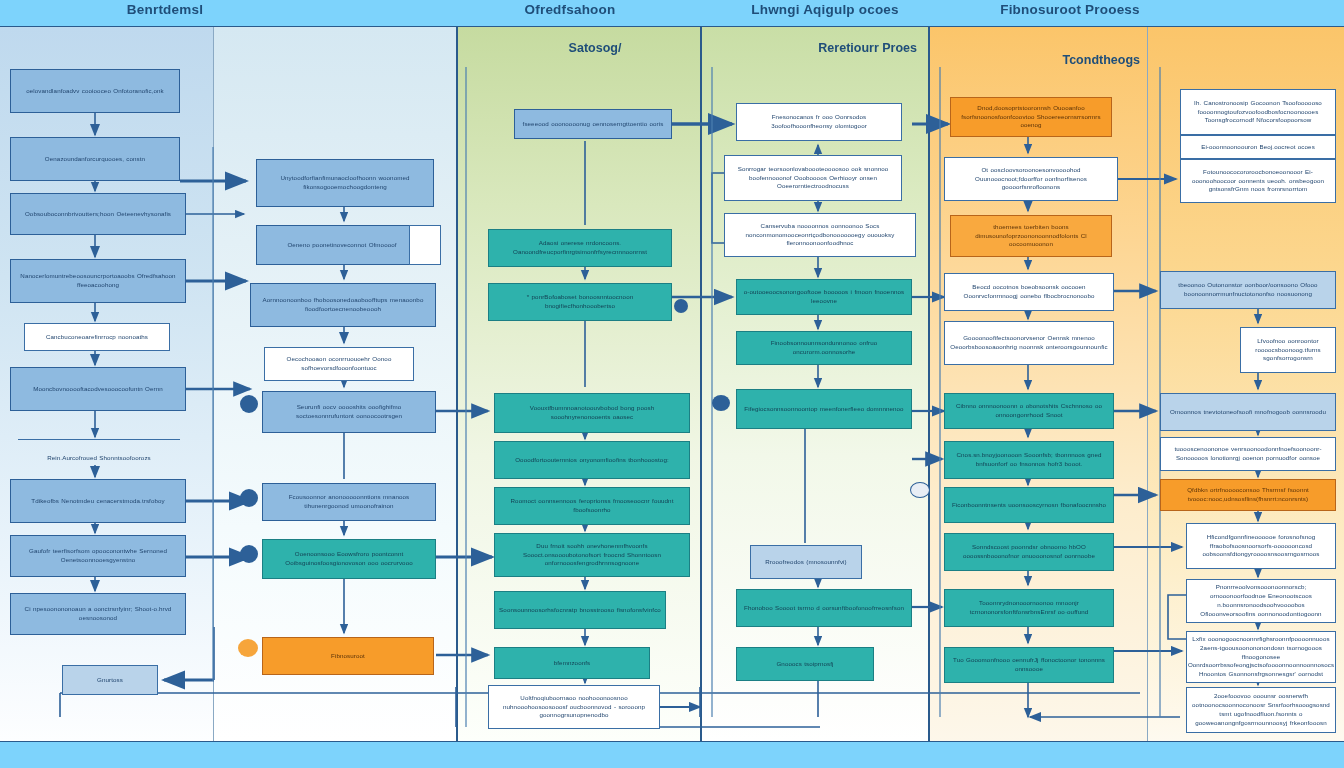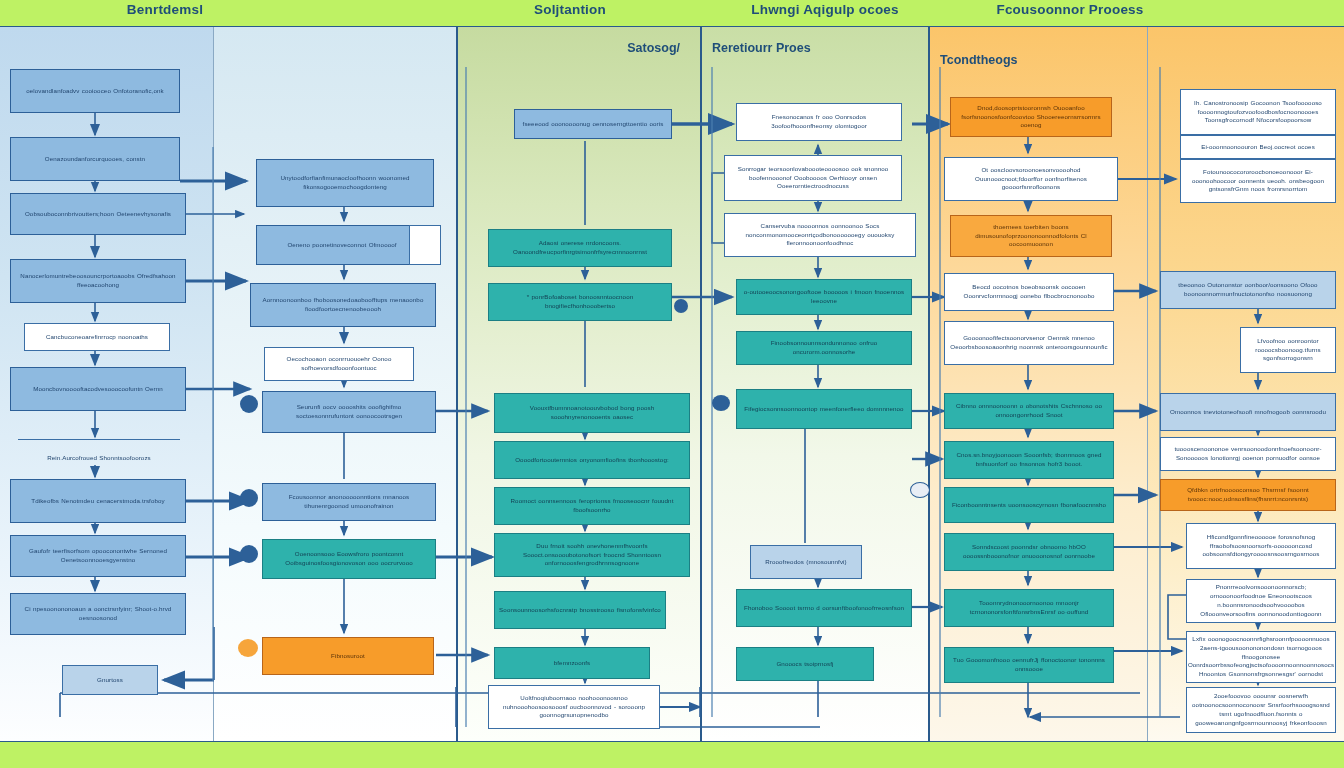--- a/index.html
+++ b/index.html
@@ -6,21 +6,21 @@
   html, body {
     margin: 0; padding: 0;
     width: 1344px; height: 768px;
     background: #ffffff;
     font-family: "Liberation Sans", sans-serif;
     overflow: hidden;
   }
   #stage {
     position: relative;
     width: 1344px; height: 768px;
-    background: #bef264;
+    background: #7dd3fc;
   }
 
   
   .toptitle {
     position: absolute;
     top: 2px;
     text-align: center;
     font-size: 13.5px;
     font-weight: bold;
     color: #1f4e79;
@@ -53,21 +53,21 @@
     position: absolute;
     top: 0; bottom: 0;
     width: 1.5px;
     background: #2a5a8c;
   }
   .lanesep.thin { width: 1px; background: #8aa9c4; }
 
   
   .subtitle {
     position: absolute;
-    text-align: left;
+    text-align: right;
     font-size: 12.5px;
     font-weight: bold;
     color: #1f4e79;
     white-space: nowrap;
   }
 
   
   .node {
     position: absolute;
     display: flex;
@@ -95,40 +95,40 @@
   #wires { position: absolute; left:0; top:0; width:1344px; height:716px; pointer-events:none; }
 
   .dot { position:absolute; border-radius:50%; }
 </style>
 </head>
 <body>
 
 <div id="stage">
 
   <div class="toptitle" style="left:70px;width:190px">Benrtdemsl</div>
-  <div class="toptitle" style="left:470px;width:200px">Soljtantion</div>
+  <div class="toptitle" style="left:470px;width:200px">Ofredfsahoon</div>
   <div class="toptitle" style="left:715px;width:220px">Lhwngi Aqigulp ocoes</div>
-  <div class="toptitle" style="left:955px;width:230px">Fcousoonnor Prooess</div>
+  <div class="toptitle" style="left:955px;width:230px">Fibnosuroot Prooess</div>
 
   <div id="frame">
 
     <div class="lane b1" style="left:0px;   width:213px;"></div>
     <div class="lane b2" style="left:213px; width:243px;"></div>
     <div class="lane g1" style="left:456px; width:244px;"></div>
     <div class="lane g2" style="left:700px; width:228px;"></div>
     <div class="lane orangeA" style="left:928px; width:219px;"></div>
     <div class="lane orangeC" style="left:1147px;width:197px;"></div>
 
     <div class="lanesep thin" style="left:213px;"></div>
     <div class="lanesep" style="left:456px;"></div>
     <div class="lanesep" style="left:700px;"></div>
     <div class="lanesep" style="left:928px;"></div>
     <div class="lanesep thin" style="left:1147px;"></div>
 
-    <div class="subtitle" style="left:480px;top:14px;width:200px;text-align:right;padding-left:30px">Satosog/</div>
+    <div class="subtitle" style="left:480px;top:14px;width:200px;text-align:center;padding-left:30px">Satosog/</div>
     <div class="subtitle" style="left:712px;top:14px;width:205px">Reretiourr Proes</div>
     <div class="subtitle" style="left:940px;top:26px;width:200px">Tcondtheogs</div>
 
     <svg id="wires" viewBox="0 0 1344 716">
       <defs>
         <marker id="ah" markerWidth="9" markerHeight="9" refX="7" refY="3.2" orient="auto">
           <path d="M0,0 L8,3.2 L0,6.4 z" fill="#2d6098"></path>
         </marker>
         <marker id="ahs" markerWidth="7" markerHeight="7" refX="5.6" refY="2.6" orient="auto">
           <path d="M0,0 L6.5,2.6 L0,5.2 z" fill="#2d6098"></path>

